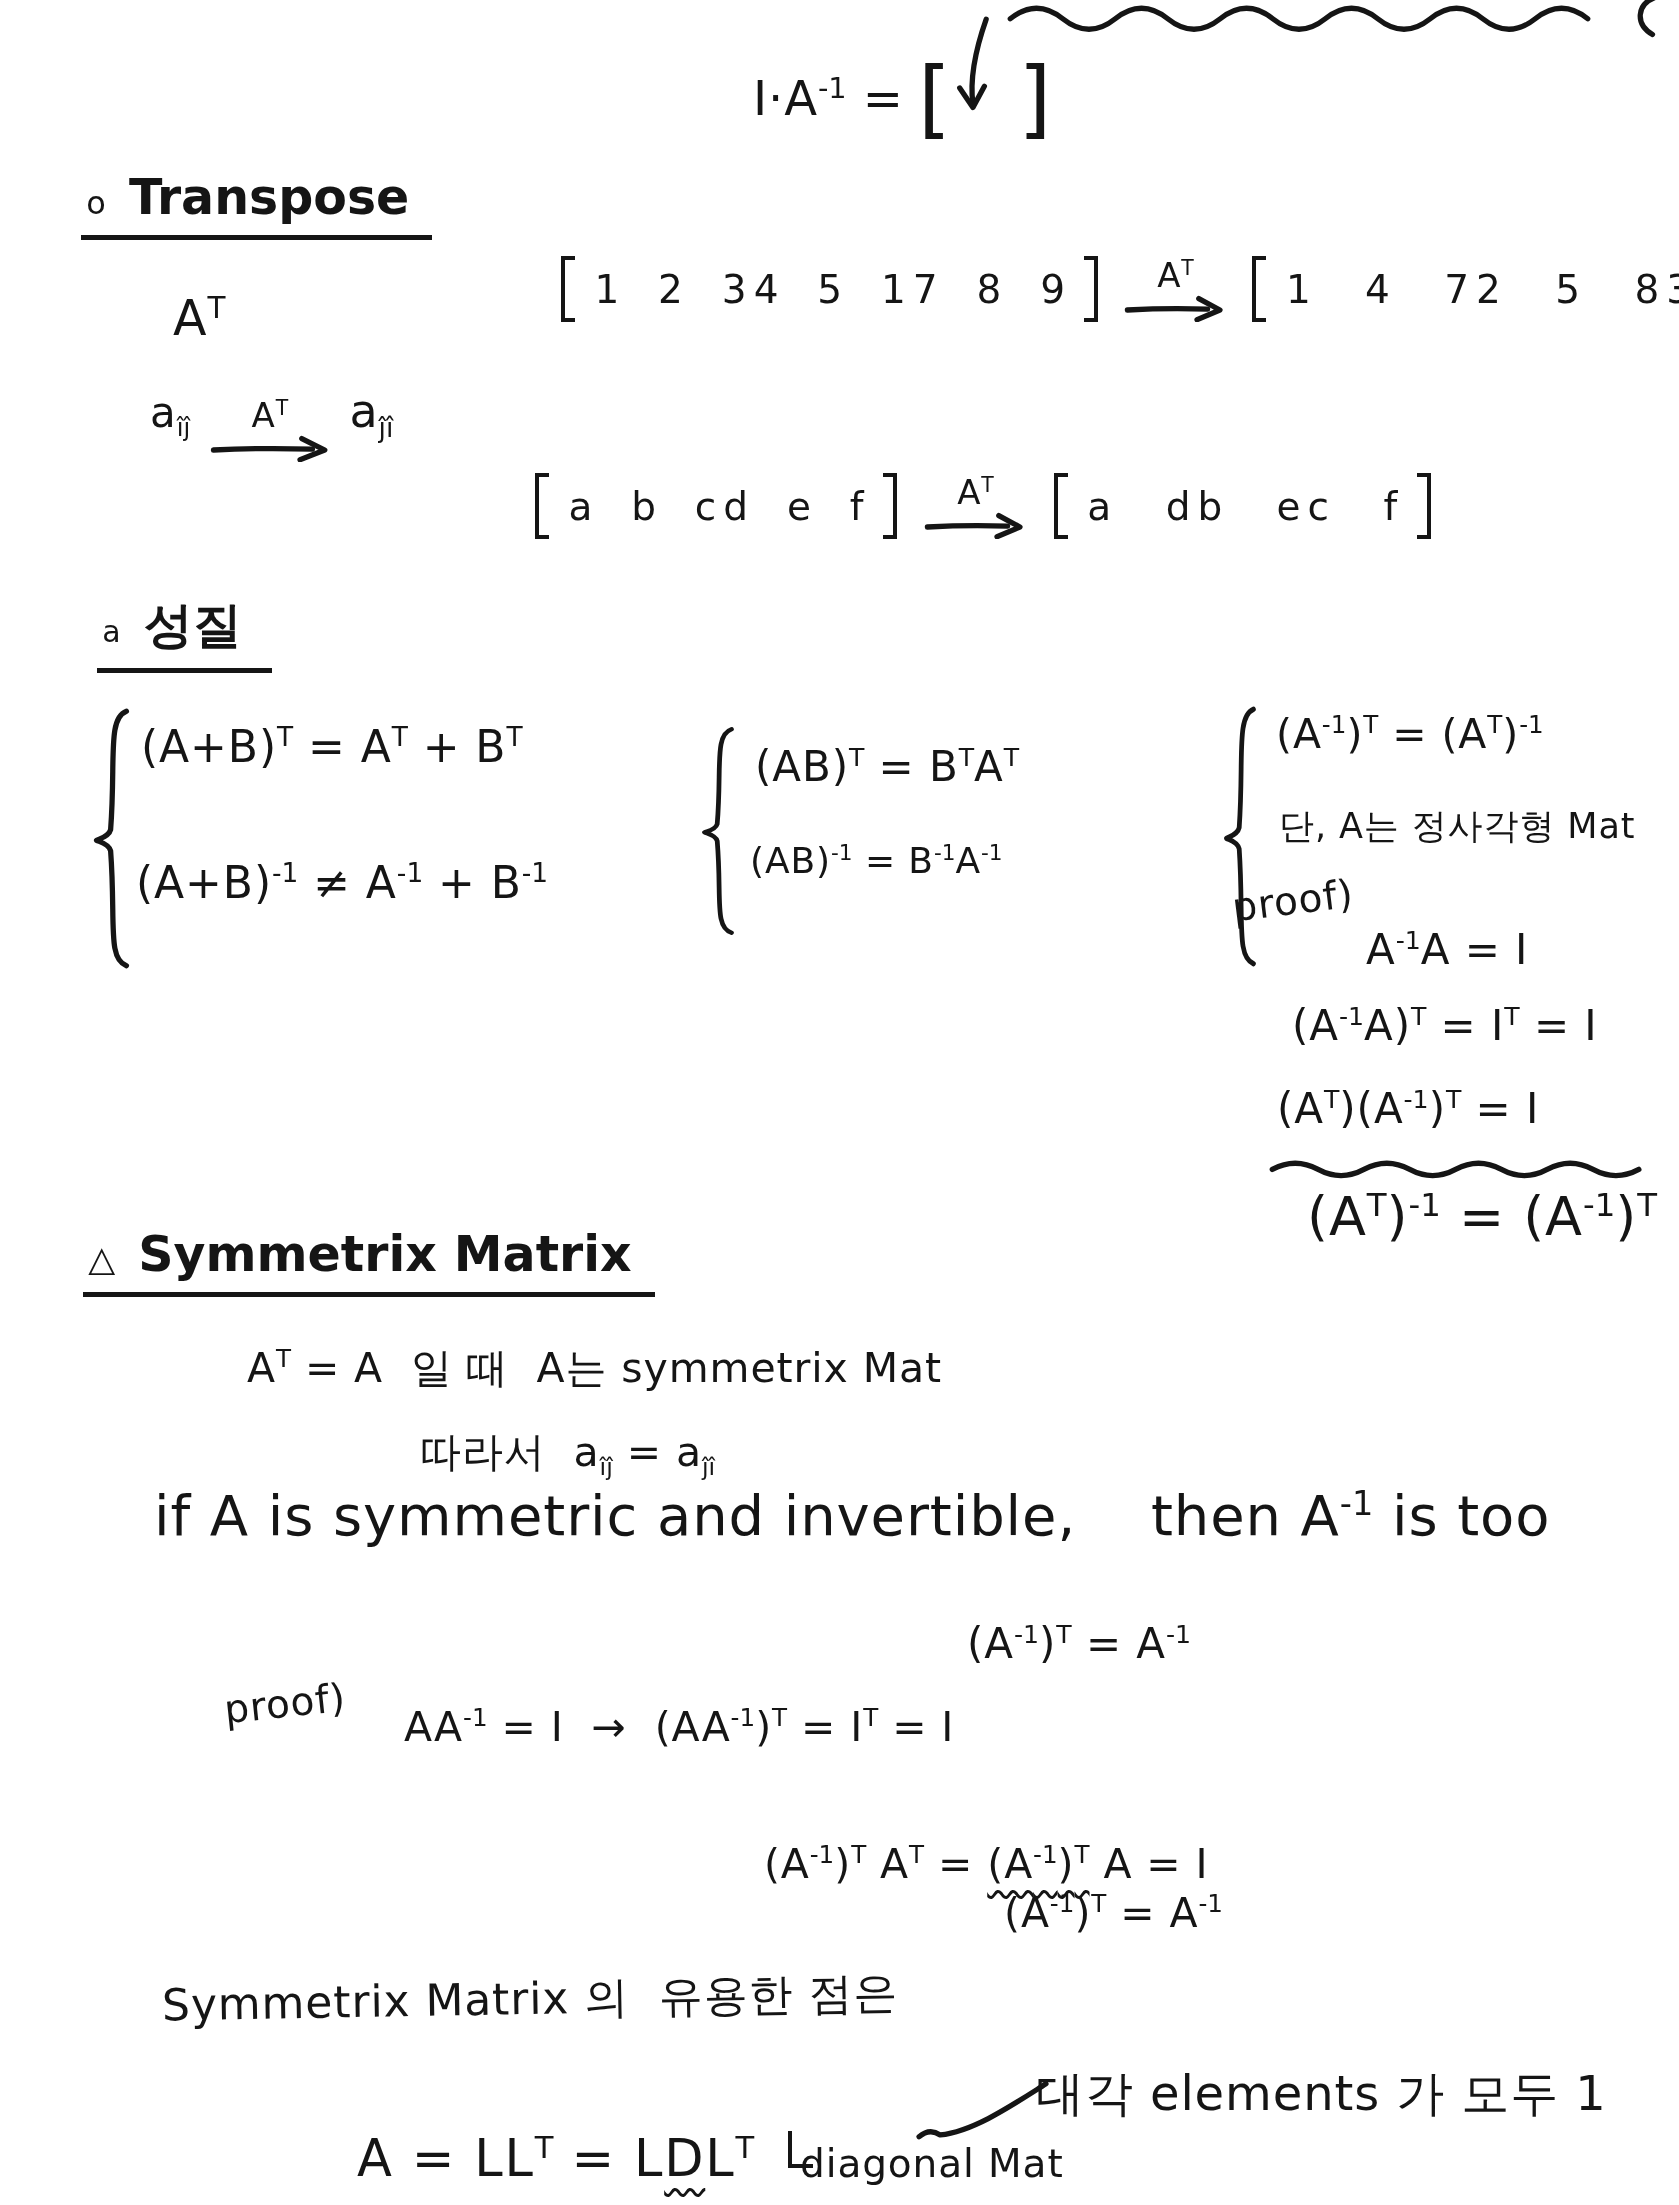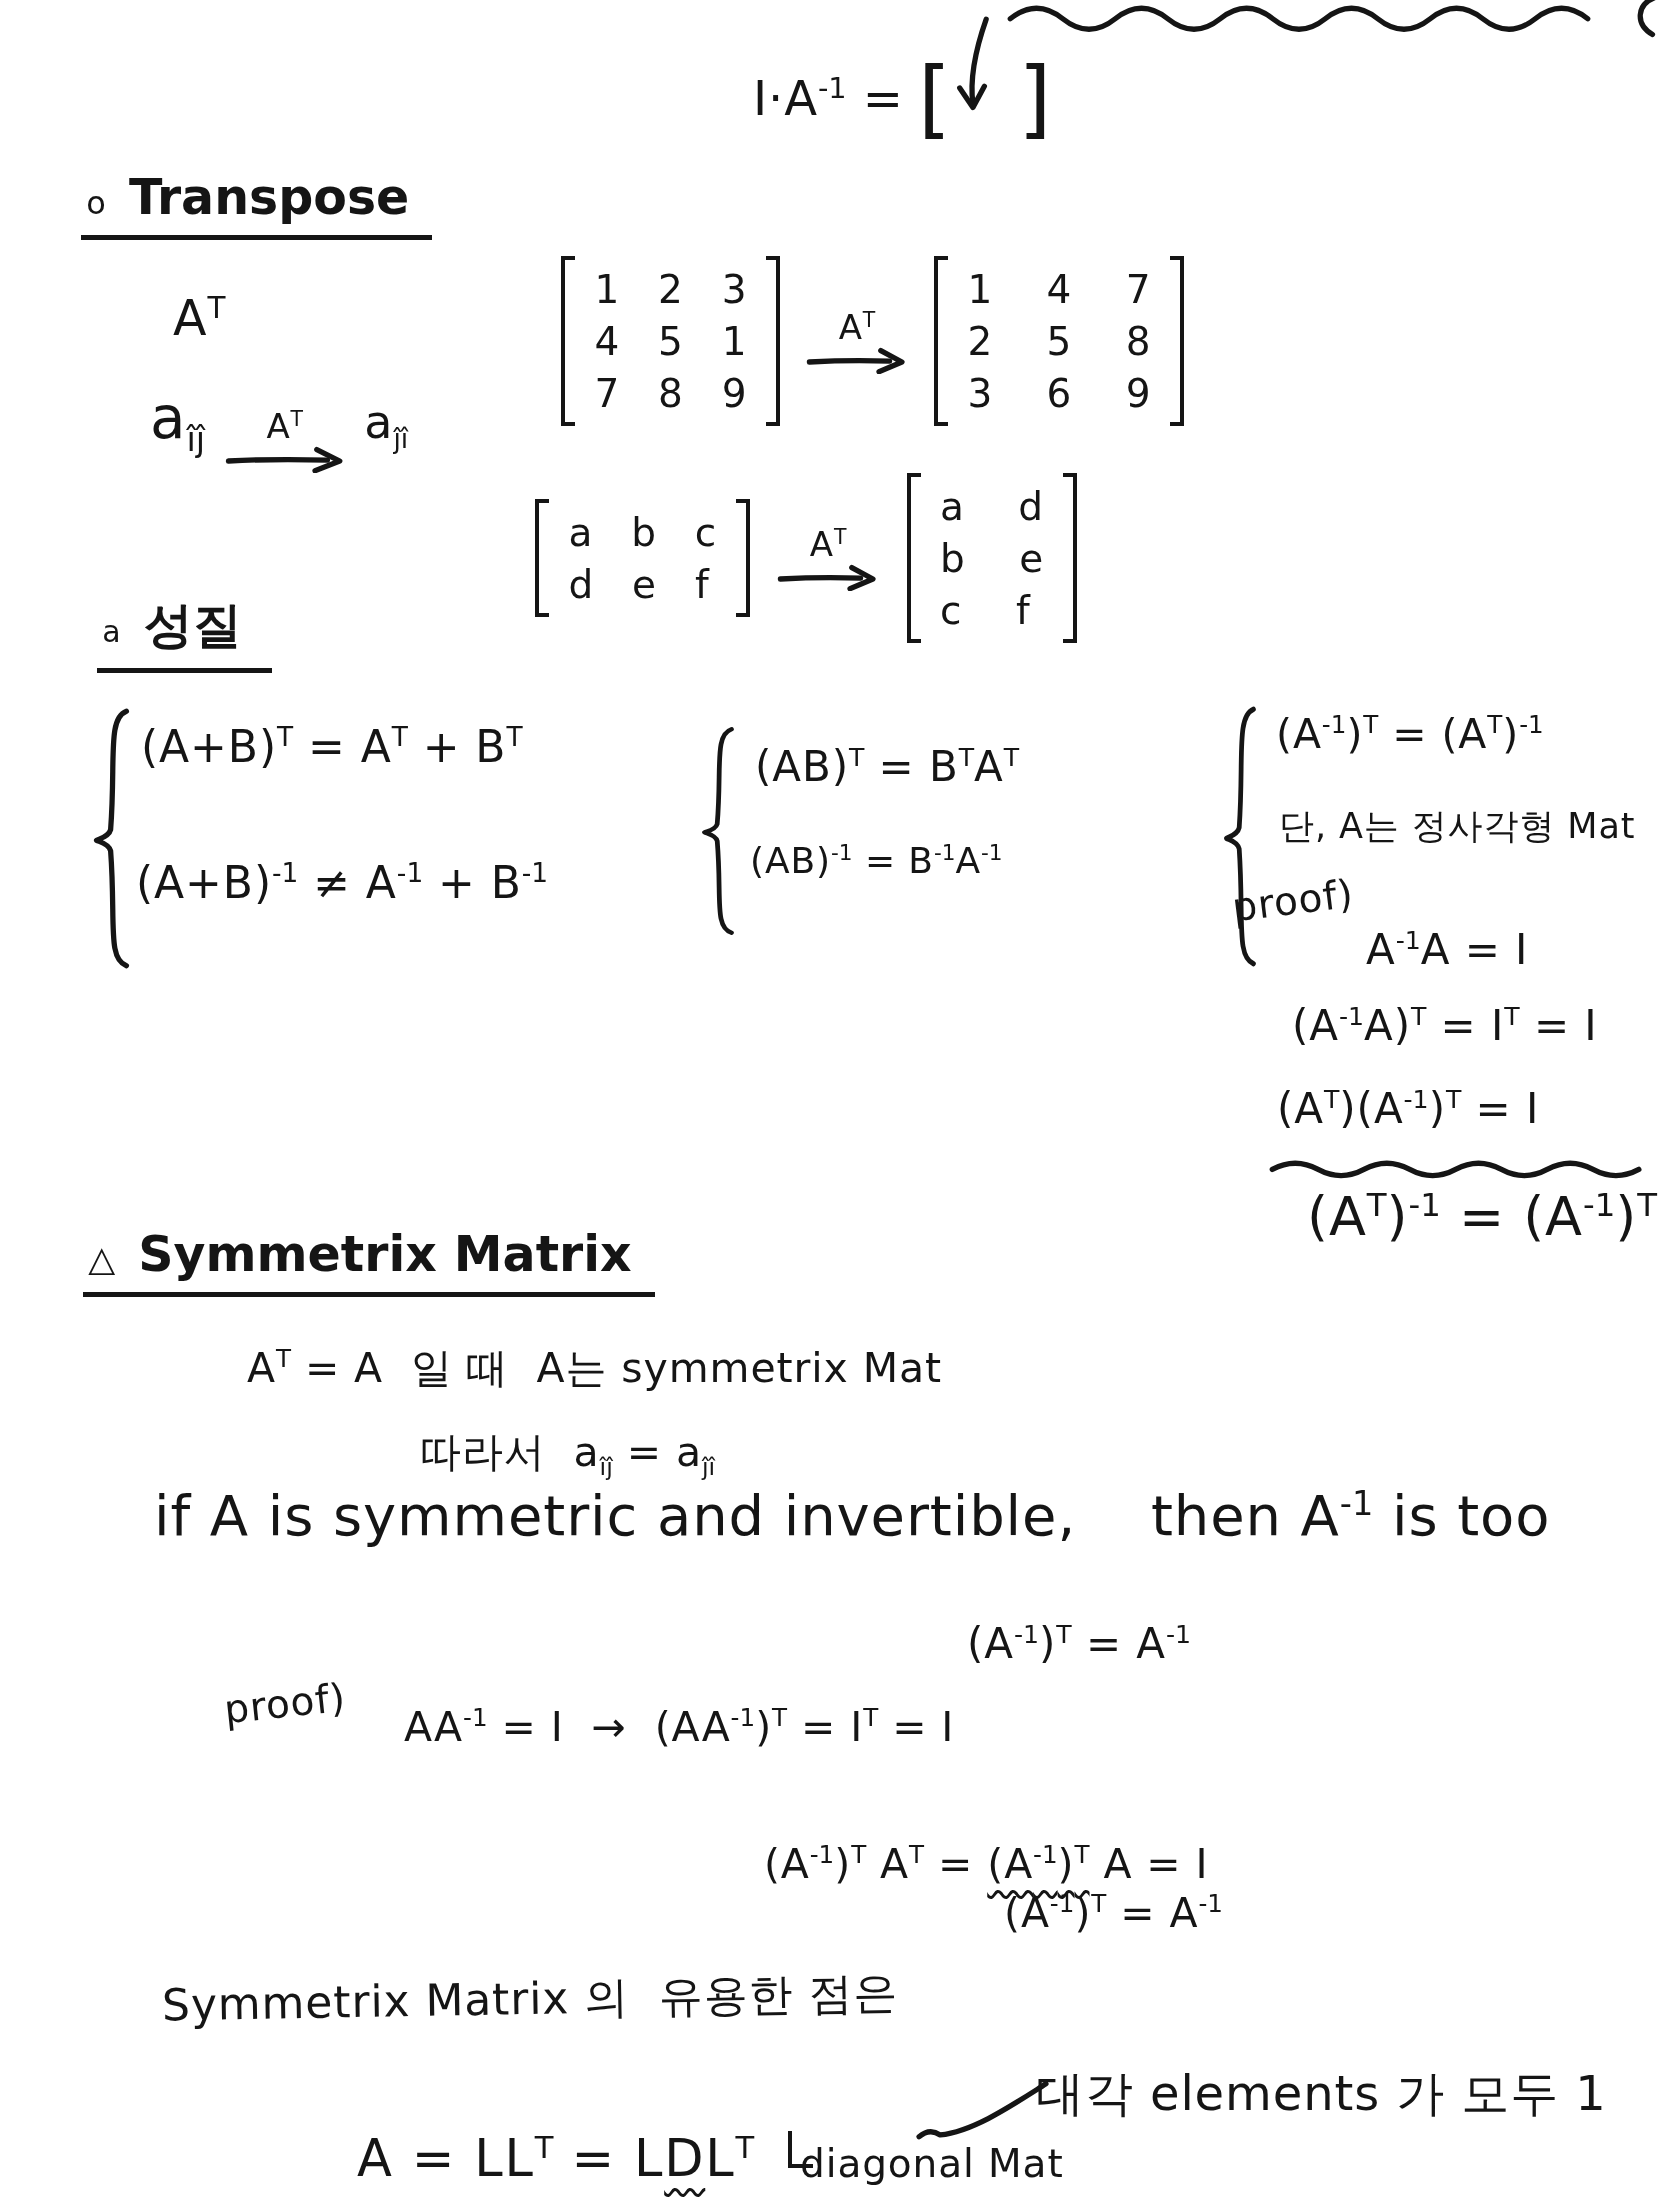--- a/index.html
+++ b/index.html
@@ -10,21 +10,21 @@
   .f{font-weight:500;white-space:pre;letter-spacing:0.9px;line-height:1.15}
   sup{font-size:.6em;letter-spacing:0}
   sub{font-size:.58em;letter-spacing:0}
   .heading{display:inline-flex;align-items:baseline;gap:23px;
            border-bottom:5.3px solid #151515;padding:0 23px 8.8px 5.3px;font-weight:600}
   .bullet{font-weight:500}
   .mat{display:inline-flex;align-items:stretch}
   .mbr{width:14px;border:4.4px solid #151515}
   .mbr.l{border-right:none}
   .mbr.r{border-left:none}
-  .mcells{display:flex;flex-direction:column;justify-content:flex-start;gap:7px;
+  .mcells{display:flex;justify-content:flex-start;gap:7px;
           padding:10.6px 19.4px;font-size:39px;font-weight:500;word-spacing:26.5px;white-space:pre}
   .mcells.wide{word-spacing:42px}
   .larrow{display:inline-flex;flex-direction:column;align-items:center;gap:0}
   .larrow .lab{font-size:34px;font-weight:500}
   svg.stroke path, svg.stroke polyline{stroke:#151515;stroke-width:6;fill:none;
           stroke-linecap:round;stroke-linejoin:round}
   .wavy{text-decoration-line:underline;text-decoration-style:wavy;
         text-decoration-thickness:3.1px;text-underline-offset:11.5px}
   .bigbr{font-size:85px;font-weight:400;line-height:1}
   .elbow{width:25px;height:37px;border-left:4.4px solid #151515;border-bottom:4.4px solid #151515}
@@ -50,21 +50,21 @@
 </div>
 
 <div class="abs heading" style="left:81px;top:169px;font-size:49px">
   <span class="bullet" style="font-size:32px">o</span>
   <span>Transpose</span>
 </div>
 
 <div class="abs f" style="left:173px;top:291px;font-size:49px">A<sup>T</sup></div>
 
 <div class="abs base" style="left:150px;top:385px;gap:17.6px">
-  <span class="f" style="font-size:58px">a<sub>îĵ</sub></span>
+  <span class="f" style="font-size:42px">a<sub>îĵ</sub></span>
   <span class="larrow">
     <span class="lab f">A<sup>T</sup></span>
     <svg class="stroke" width="124" height="26.5" viewBox="0 0 140 30">
       <path d="M6 17 C45 15 85 15 118 16"></path>
       <polyline points="106,4 132,17 104,28"></polyline>
     </svg>
   </span>
   <span class="f" style="font-size:46px">a<sub>ĵî</sub></span>
 </div>
 

